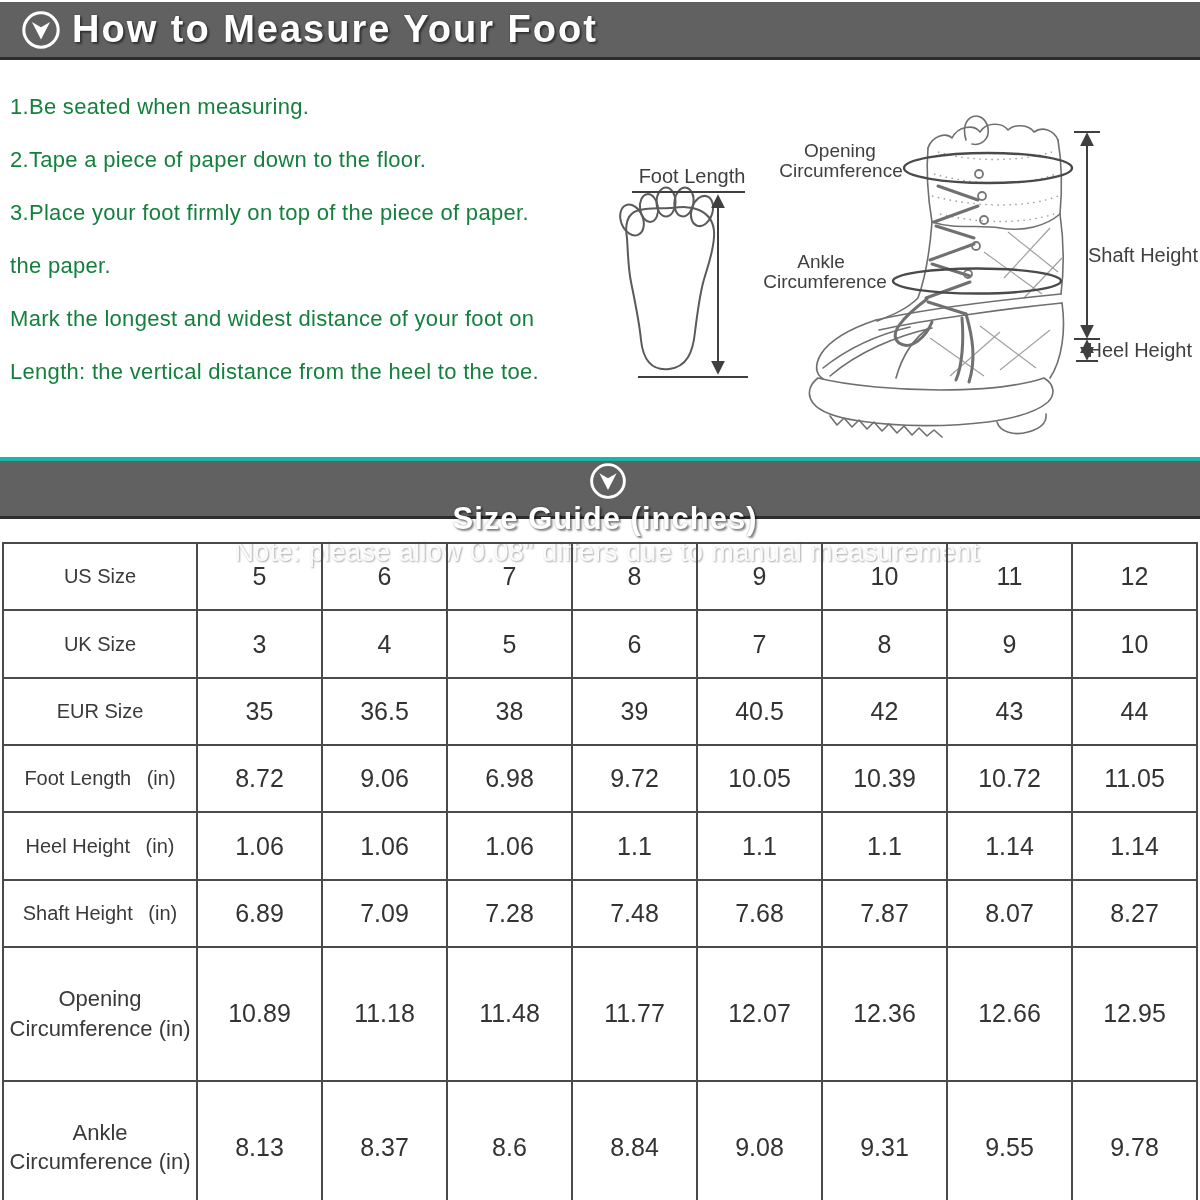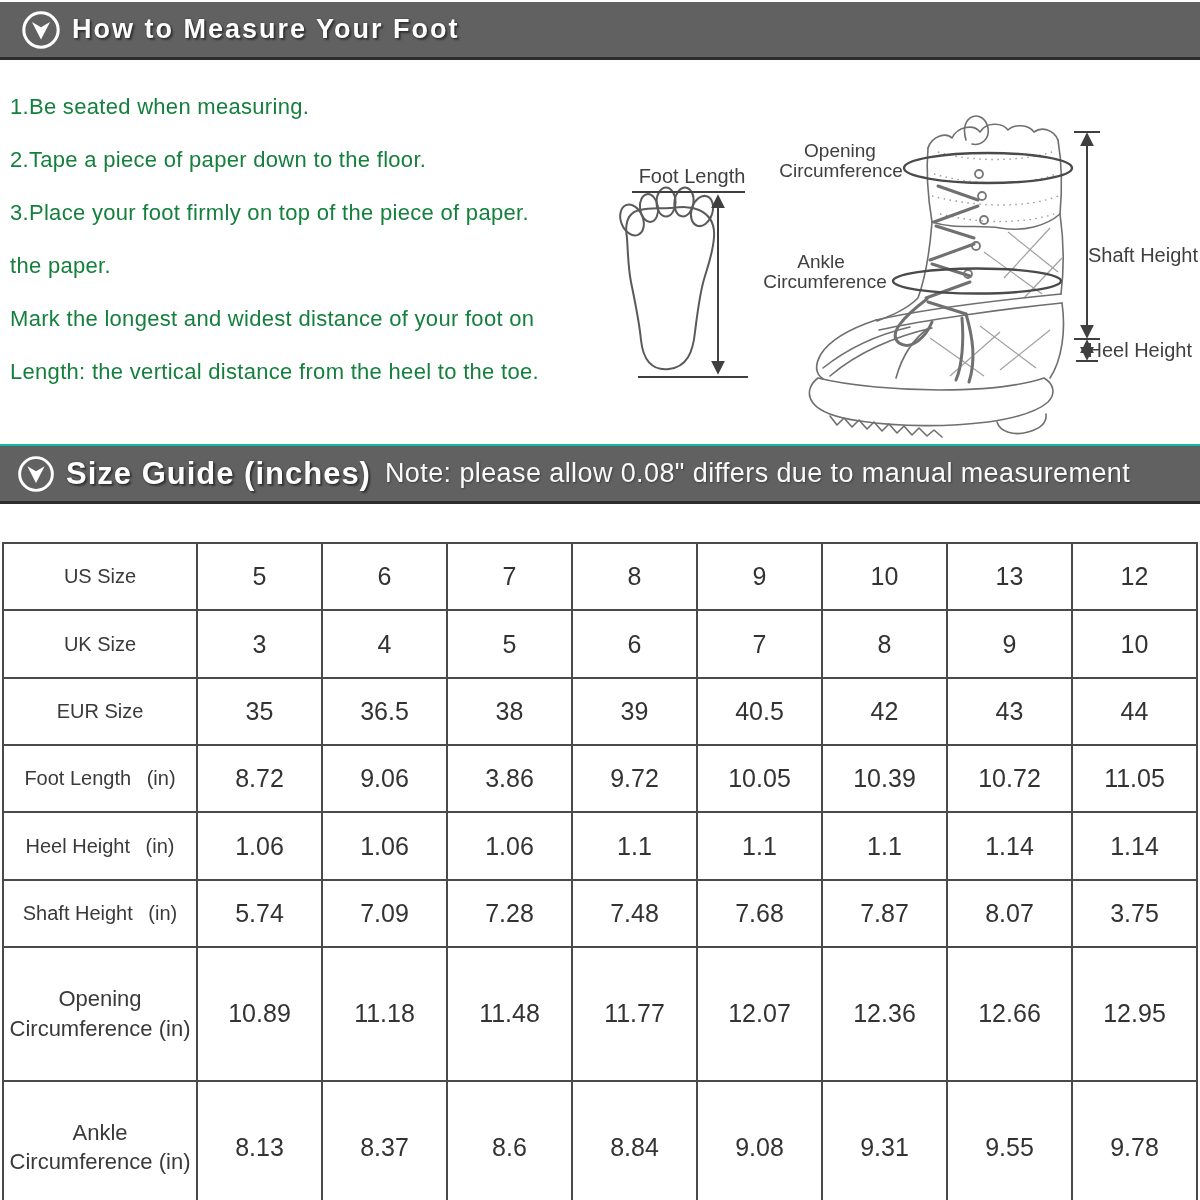--- a/index.html
+++ b/index.html
@@ -2,27 +2,27 @@
 <html><head>
 <meta charset="utf-8">
 <style>
   html,body{margin:0;padding:0;background:#fff;}
   .page{position:relative;width:1200px;height:1200px;background:#fff;overflow:hidden;
         font-family:"Liberation Sans",sans-serif;color:#454545;}
 
   
   .bar{position:absolute;left:0;right:0;background:#616161;display:flex;align-items:center;}
   .bar1{top:2px;height:55px;border-bottom:3px solid #2d2d2d;}
-  .bar2{top:444px;height:55px;border-top:2px solid #14b8a6;border-bottom:3px solid #2d2d2d;}
+  .bar2{top:457px;height:55px;border-top:4px solid #14b8a6;border-bottom:3px solid #2d2d2d;flex-direction:column;}
   .bar svg.badge{flex:0 0 auto;}
   .bar1 svg.badge{margin-left:20px;}
   .bar2 svg.badge{margin-left:16px;}
   .bar .title{font-weight:bold;color:#ffffff;margin-left:10px;white-space:nowrap;
               text-shadow:2px 2px 2px rgba(0,0,0,0.45),0 0 2px rgba(0,0,0,0.4);}
-  .bar1 .title{font-size:27px;letter-spacing:2px;text-align:right;}
+  .bar1 .title{font-size:38px;letter-spacing:2px;text-align:right;}
   .bar2 .title{font-size:31px;letter-spacing:1px;}
   .bar2 .note{font-size:27px;color:#fbfbfb;margin-left:14px;white-space:nowrap;letter-spacing:0.4px;
               text-shadow:1px 1px 2px rgba(0,0,0,0.35);}
 
   
   .instructions{position:absolute;top:96px;left:10px;width:600px;font-size:22px;
                 color:#15803d;letter-spacing:0.3px;}
   .instructions p{margin:0 0 31px 0;line-height:22px;white-space:nowrap;}
 
   
@@ -182,21 +182,21 @@
   <table class="size">
     <tbody>
         <tr>
           <td class="row-label">US Size</td>
           <td>5</td>
           <td>6</td>
           <td>7</td>
           <td>8</td>
           <td>9</td>
           <td>10</td>
-          <td>13</td>
+          <td>11</td>
           <td>12</td>
         </tr>
         <tr>
           <td class="row-label">UK Size</td>
           <td>3</td>
           <td>4</td>
           <td>5</td>
           <td>6</td>
           <td>7</td>
           <td>8</td>
@@ -211,48 +211,48 @@
           <td>39</td>
           <td>40.5</td>
           <td>42</td>
           <td>43</td>
           <td>44</td>
         </tr>
         <tr>
           <td class="row-label">Foot Length  (in)</td>
           <td>8.72</td>
           <td>9.06</td>
-          <td>3.86</td>
+          <td>6.98</td>
           <td>9.72</td>
           <td>10.05</td>
           <td>10.39</td>
           <td>10.72</td>
           <td>11.05</td>
         </tr>
         <tr>
           <td class="row-label">Heel Height  (in)</td>
           <td>1.06</td>
           <td>1.06</td>
           <td>1.06</td>
           <td>1.1</td>
           <td>1.1</td>
           <td>1.1</td>
           <td>1.14</td>
           <td>1.14</td>
         </tr>
         <tr>
           <td class="row-label">Shaft Height  (in)</td>
-          <td>5.74</td>
+          <td>6.89</td>
           <td>7.09</td>
           <td>7.28</td>
           <td>7.48</td>
           <td>7.68</td>
           <td>7.87</td>
           <td>8.07</td>
-          <td>3.75</td>
+          <td>8.27</td>
         </tr>
         <tr>
           <td class="row-label small">Opening Circumference (in)</td>
           <td>10.89</td>
           <td>11.18</td>
           <td>11.48</td>
           <td>11.77</td>
           <td>12.07</td>
           <td>12.36</td>
           <td>12.66</td>

